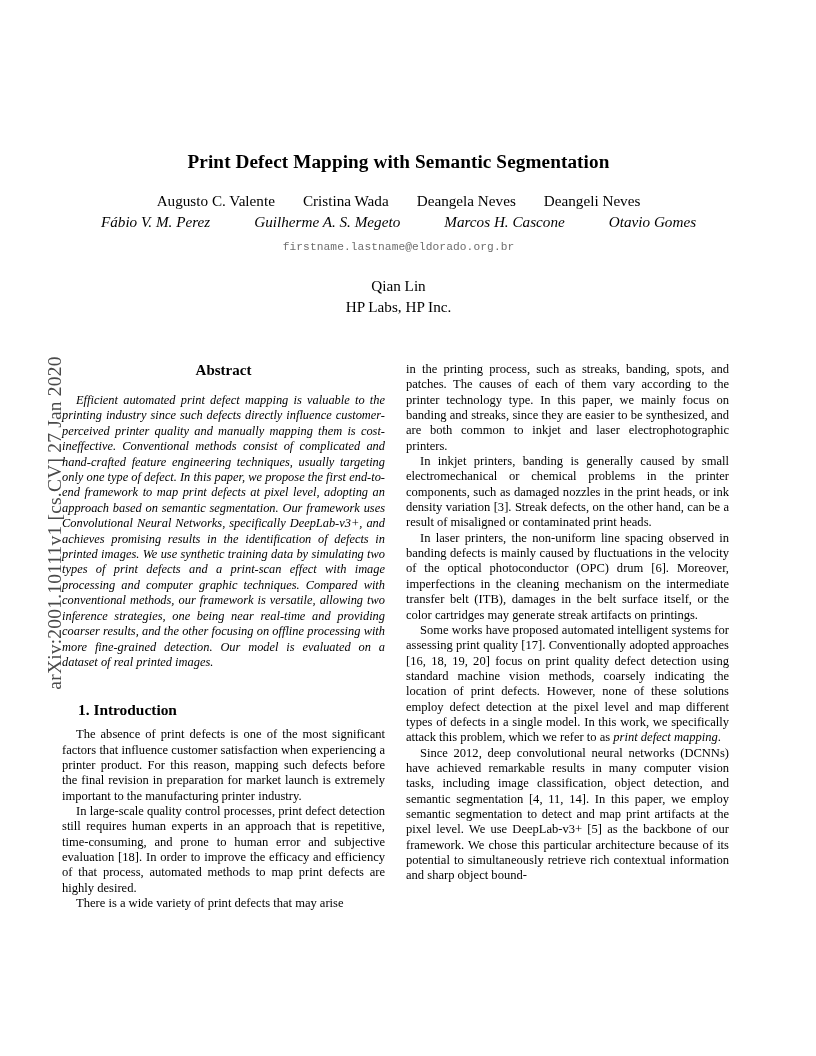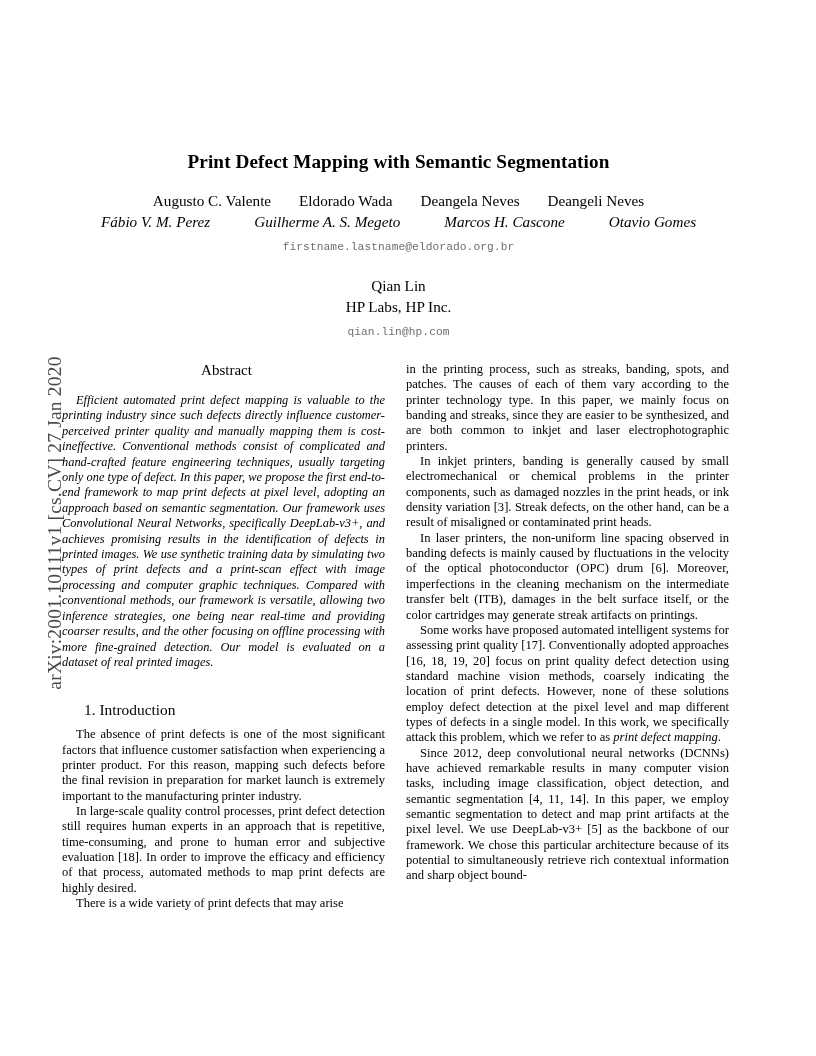--- a/index.html
+++ b/index.html
@@ -103,24 +103,23 @@
   .col {
     position: absolute;
     top: 362px;
     width: 323px;
   }
   #col-left  { left: 0; }
   #col-right { left: 344px; }
 
   .section-head {
     font-size: 15px;
-    font-weight: normal;
+    font-weight: bold;
     text-align: center;
     margin: 0 0 14px 0;
-    padding-left: 6px;
   }
   .section-head.left-align {
     text-align: left;
     font-size: 15.4px;
     margin: 0 0 8px 16px;
   }
 
   p.body {
     margin: 0;
     font-size: 12.55px;
@@ -146,37 +145,36 @@
 
 <div id="arxiv-stamp">arXiv:2001.10111v1  [cs.CV]  27 Jan 2020</div>
 
 <div id="page">
 
   <h1 id="title">Print Defect Mapping with Semantic Segmentation</h1>
 
   <div id="authors">
     <div class="author-row row1">
       <span class="author-name">Augusto C. Valente</span>
-      <span class="author-name">Eldorado Wada</span>
+      <span class="author-name">Cristina Wada</span>
       <span class="author-name">Deangela Neves</span>
       <span class="author-name">Deangeli Neves</span>
     </div>
     <div class="author-row row2">
       <span class="author-name">Fábio V. M. Perez</span>
       <span class="author-name">Guilherme A. S. Megeto</span>
       <span class="author-name">Marcos H. Cascone</span>
       <span class="author-name">Otavio Gomes</span>
     </div>
     <div class="email">firstname.lastname@eldorado.org.br</div>
   </div>
 
   <div id="authors2">
     <div class="name-line">Qian Lin</div>
     <div class="name-line">HP Labs, HP Inc.</div>
-    <div class="email">qian.lin@hp.com</div>
   </div>
 
   <div class="col" id="col-left">
     <h2 class="section-head">Abstract</h2>
     <p class="abstract">Efficient automated print defect mapping is valuable to the printing industry since such defects directly influence customer-perceived printer quality and manually mapping them is cost-ineffective. Conventional methods consist of complicated and hand-crafted feature engineering techniques, usually targeting only one type of defect. In this paper, we propose the first end-to-end framework to map print defects at pixel level, adopting an approach based on semantic segmentation. Our framework uses Convolutional Neural Networks, specifically DeepLab-v3+, and achieves promising results in the identification of defects in printed images. We use synthetic training data by simulating two types of print defects and a print-scan effect with image processing and computer graphic techniques. Compared with conventional methods, our framework is versatile, allowing two inference strategies, one being near real-time and providing coarser results, and the other focusing on offline processing with more fine-grained detection. Our model is evaluated on a dataset of real printed images.</p>
 
     <div class="gap-intro"></div>
 
     <h2 class="section-head left-align">1. Introduction</h2>
     <p class="body indent">The absence of print defects is one of the most significant factors that influence customer satisfaction when experiencing a printer product. For this reason, mapping such defects before the final revision in preparation for market launch is extremely important to the manufacturing printer industry.</p>

